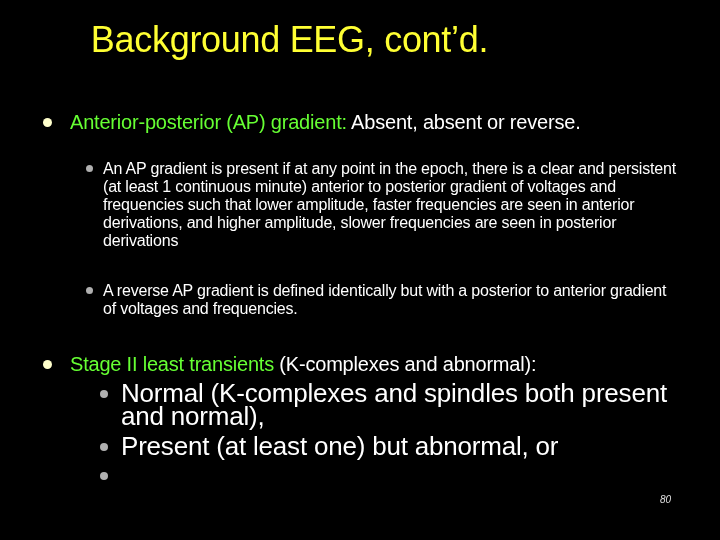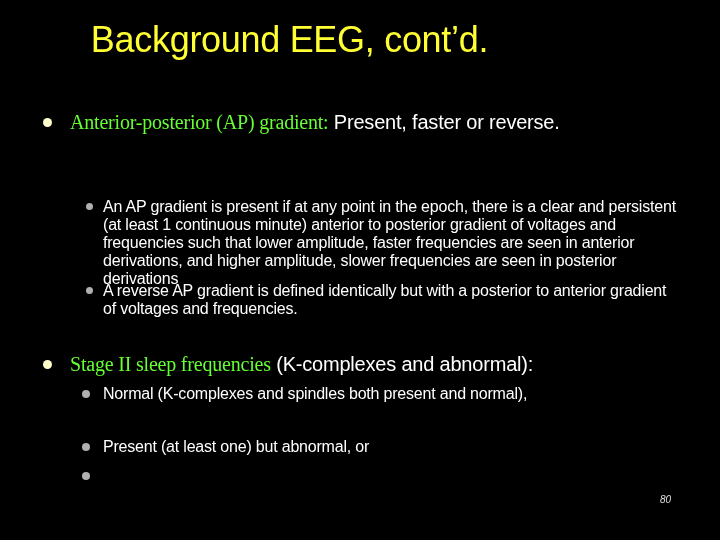--- a/index.html
+++ b/index.html
@@ -36,33 +36,34 @@
     }
     .l1 .bullet {
       position: absolute;
       left: -27px;
       top: 7px;
       width: 9px;
       height: 9px;
       border-radius: 50%;
       background: #ffffcc;
     }
-    .green { color: #66ff33; font-family: Liberation Serif, serif; }
+    .green { color: #66ff33; }
     .l2 {
       position: absolute;
       left: 103px;
       width: 575px;
       font-size: 16px;
       line-height: 18px;
       letter-spacing: -0.2px;
     }
     .l2.big {
-      font-size: 16px;
+      font-size: 26px;
       line-height: 23px;
       width: 590px;
+      margin-left: 18px;
     }
     .l2 .bullet {
       position: absolute;
       left: -17px;
       top: 5px;
       width: 7px;
       height: 7px;
       border-radius: 50%;
       background: #b0b0b0;
     }
@@ -82,36 +83,36 @@
     }
   </style>
 </head>
 <body>
 
 <div>
   <div class="slide-title">Background EEG, cont’d.</div>
 
   <div class="l1" style="top:111px;">
     <span class="bullet"></span>
-    <span class="green">Anterior-posterior (AP) gradient:</span><span> Present, faster or reverse.</span>
+    <span class="green">Anterior-posterior (AP) gradient:</span><span> Absent, absent or reverse.</span>
   </div>
 
-  <div class="l2" style="top:160px;margin-top:38px;">
+  <div class="l2" style="top:160px;">
     <span class="bullet"></span>
     <span>An AP gradient is present if at any point in the epoch, there is a clear and persistent (at least 1 continuous minute) anterior to posterior gradient of voltages and frequencies such that lower amplitude, faster frequencies are seen in anterior derivations, and higher amplitude, slower frequencies are seen in posterior derivations</span>
   </div>
 
   <div class="l2" style="top:282px;">
     <span class="bullet"></span>
     <span>A reverse AP gradient is defined identically but with a posterior to anterior gradient of voltages and frequencies.</span>
   </div>
 
   <div class="l1" style="top:353px;">
     <span class="bullet"></span>
-    <span class="green">Stage II sleep frequencies</span><span> (K-complexes and abnormal):</span>
+    <span class="green">Stage II least transients</span><span> (K-complexes and abnormal):</span>
   </div>
 
   <div class="l2 big" style="top:382px;">
     <span class="bullet"></span>
     <span>Normal (K-complexes and spindles both present and normal),</span>
   </div>
 
   <div class="l2 big" style="top:435px;">
     <span class="bullet"></span>
     <span>Present (at least one) but abnormal, or</span>

